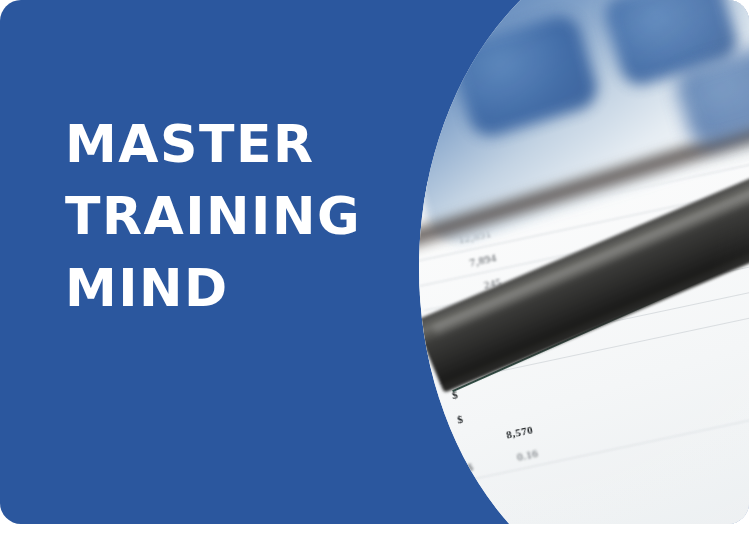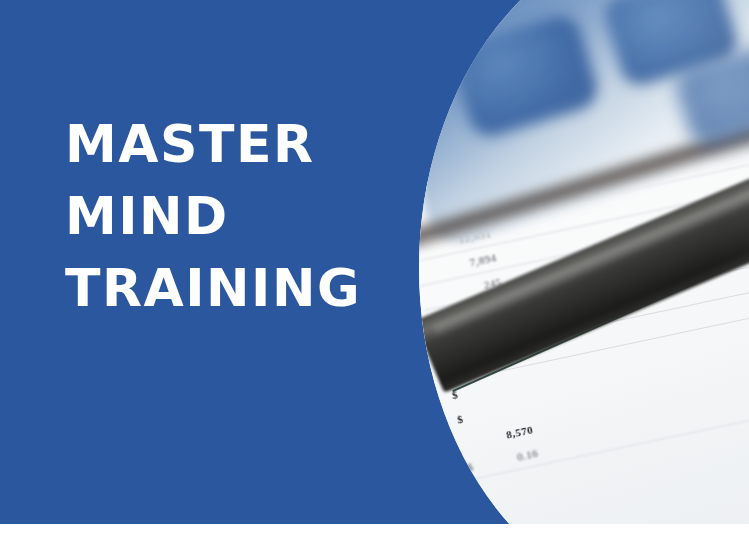--- a/index.html
+++ b/index.html
@@ -10,20 +10,21 @@
   body {
     font-family: "Liberation Sans", sans-serif;
   }
 
   .banner {
     position: relative;
     width: 749px;
     height: 524px;
     overflow: hidden;
     background: #2b579e;
+    border-radius: 21px;
   }
 
   
   .photo-clip {
     position: absolute;
     top: 0;
     right: 0;
     width: 330px;
     height: 535px;
     overflow: hidden;
@@ -371,18 +372,18 @@
       <div class="pen"></div>
       <div class="pen-gloss"></div>
 
       <div class="photo-soften"></div>
     </div>
   </div>
 
   <div class="content">
     <div class="headline">
       <p class="headline-line">MASTER</p>
+      <p class="headline-line">TRAINING</p>
       <p class="headline-line">MIND</p>
-      <p class="headline-line">TRAINING</p>
     </div>
   </div>
 
 </div>
 
 </body></html>

